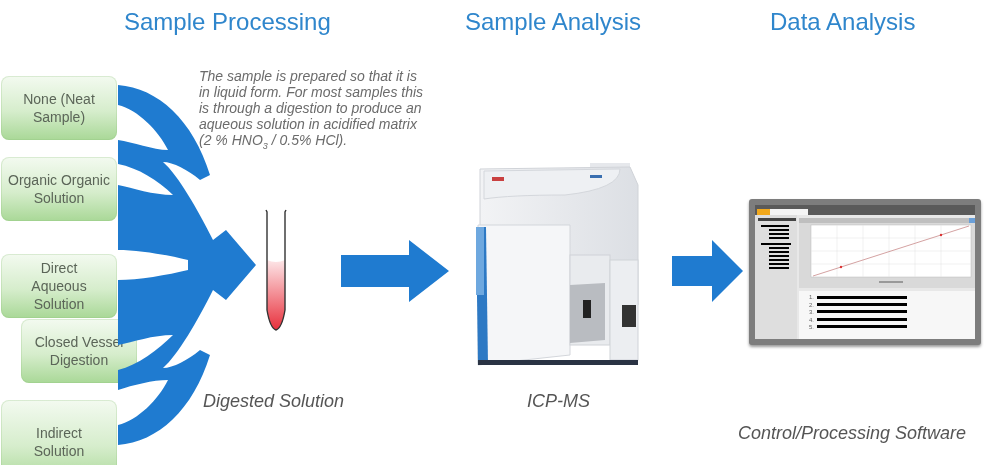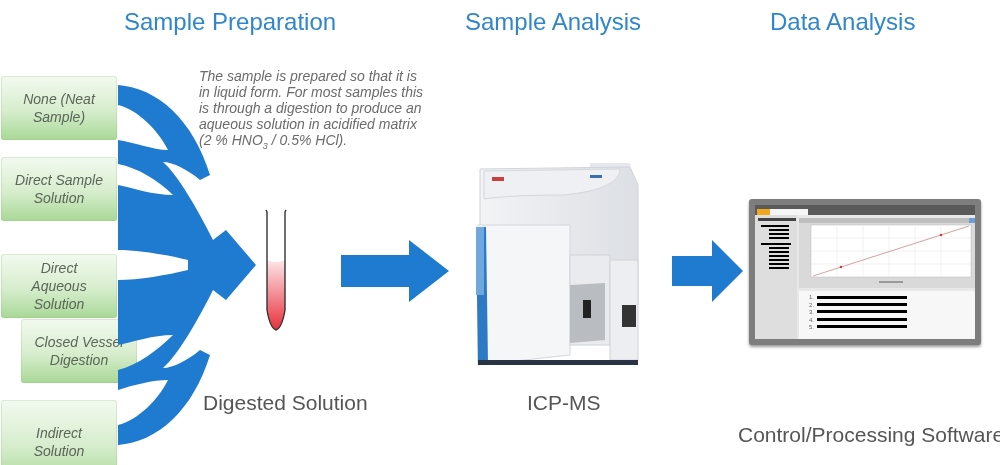--- a/index.html
+++ b/index.html
@@ -1,41 +1,41 @@
 <!DOCTYPE html>
 <html><head>
 <meta charset="utf-8">
 <style>
   html, body { margin: 0; padding: 0; background: #ffffff; }
   body { width: 1000px; height: 465px; position: relative; overflow: hidden;
          font-family: "Liberation Sans", "DejaVu Sans", sans-serif; }
   .abs { position: absolute; }
   .stage-title { position: absolute; top: 8px; font-size: 24px; color: #2f86cc; white-space: nowrap; }
-  .src-box { position: absolute; left: 1px; width: 116px; border-radius: 3px;
+  .src-box { position: absolute; left: 1px; width: 116px; border-radius: 8px;
              background: linear-gradient(to bottom, #f3faf0 0%, #d6edcc 55%, #a9d897 100%);
              box-shadow: inset 0 0 0 1px rgba(140,190,120,0.25);
              display: flex; align-items: center; justify-content: center; text-align: center;
-             color: #5b6558; font-size: 14px; line-height: 18px; font-style: italic; }
+             color: #5b6558; font-size: 14px; line-height: 18px; }
   .note { position: absolute; left: 199px; top: 68px; width: 230px; font-style: italic;
           font-size: 14px; line-height: 16px; color: #6b6b6b; }
   .note sub { font-size: 9px; }
-  .caption { position: absolute; top: 391px; font-size: 21px; color: #555; white-space: nowrap; }
+  .caption { position: absolute; top: 391px; font-size: 18px; color: #555; white-space: nowrap; font-style: italic; }
 </style>
 </head>
 <body>
 
-<div class="stage-title" style="left:124px;">Sample Preparation</div>
+<div class="stage-title" style="left:124px;">Sample Processing</div>
 <div class="stage-title" style="left:465px;">Sample Analysis</div>
 <div class="stage-title" style="left:770px;text-align:right;">Data Analysis</div>
 
 <div class="src-box" style="top:76px;height:64px;">
   <div><span>None (Neat</span><br><span>Sample)</span></div>
 </div>
 <div class="src-box" style="top:157px;height:64px;">
-  <div><span>Direct Sample</span><br><span>Solution</span></div>
+  <div><span>Organic Organic</span><br><span>Solution</span></div>
 </div>
 <div class="src-box" style="top:254px;height:64px;">
   <div><span>Direct</span><br><span>Aqueous</span><br><span>Solution</span></div>
 </div>
 <div class="src-box" style="top:319px;height:64px;margin-left:20px;">
   <div><span>Closed Vessel</span><br><span>Digestion</span></div>
 </div>
 <div class="src-box" style="top:400px;height:84px;">
   <div><span>Indirect</span><br><span>Solution</span></div>
 </div>

